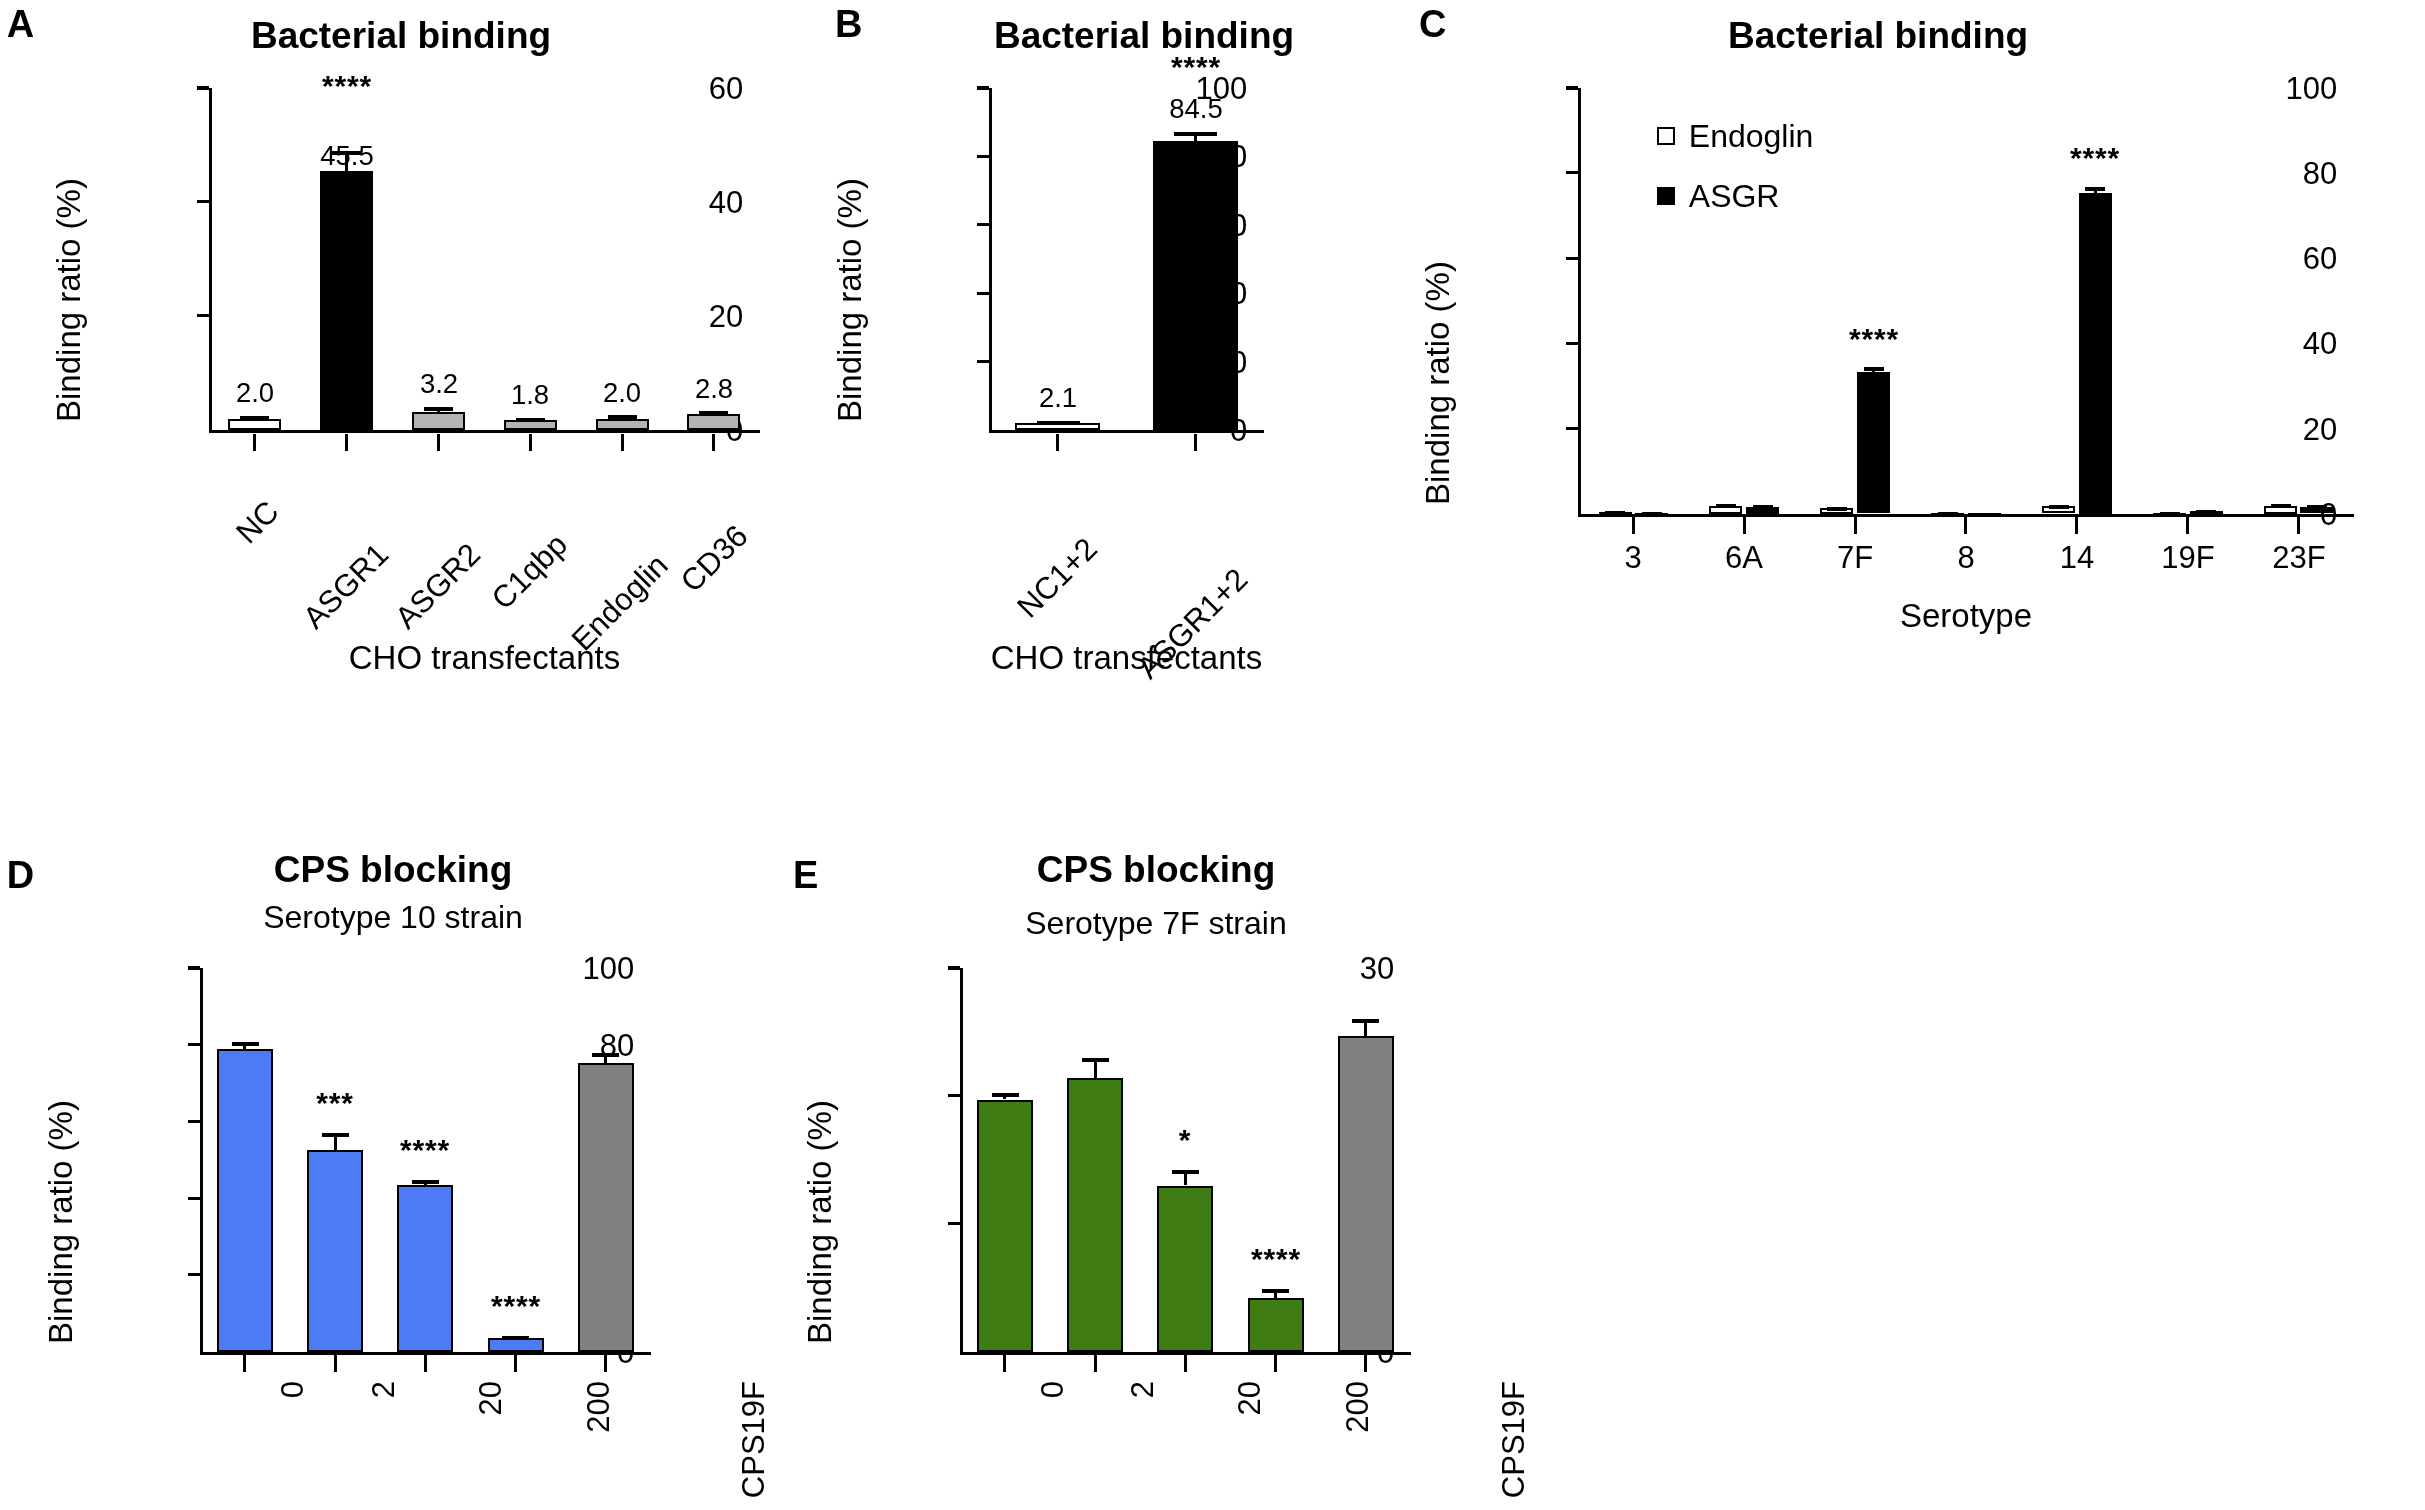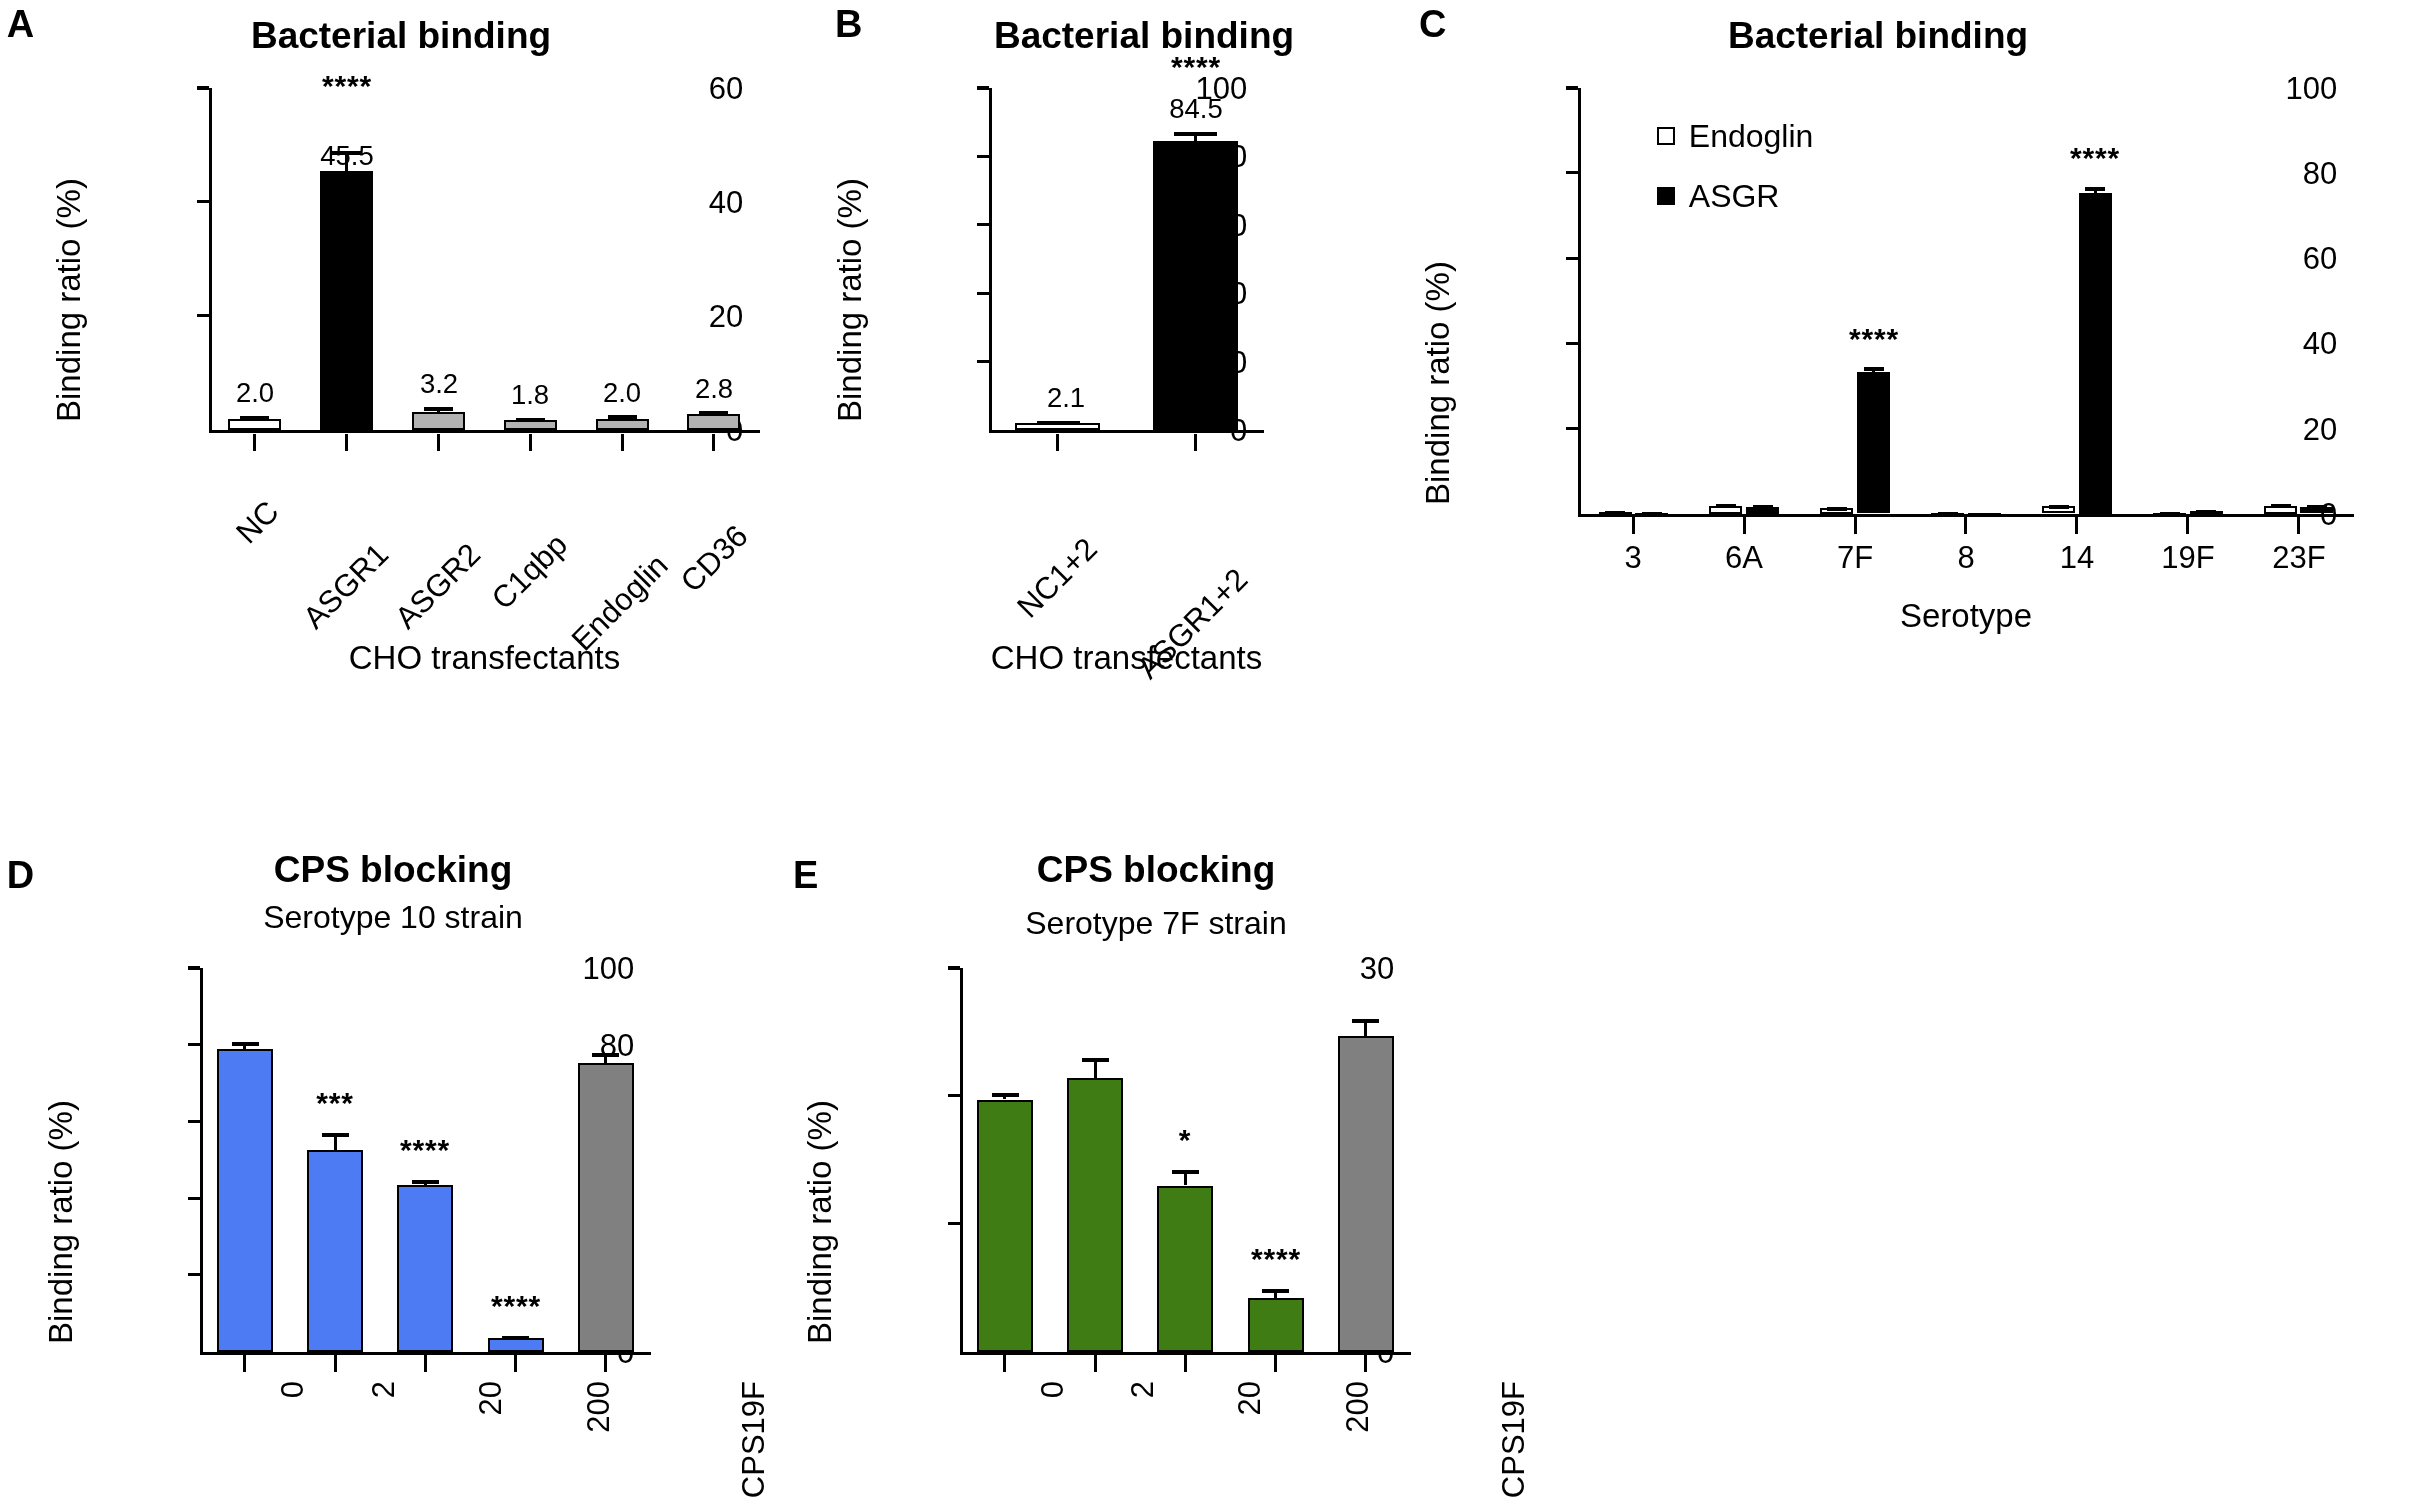--- a/index.html
+++ b/index.html
@@ -242,21 +242,21 @@
     <div class="ytick-label" style="top:205px;">40</div>
     <div class="ytick" style="top:135px;"></div>
     <div class="ytick-label" style="top:137px;">60</div>
     <div class="ytick" style="top:67px;"></div>
     <div class="ytick-label" style="top:68px;">80</div>
     <div class="ytick" style="top:-1.7px;"></div>
     <div class="ytick-label" style="top:0px;">100</div>
     <div class="bar" style="left:26px; top:335px; width:85px; height:7.2px; background:#ffffff;"></div>
     <div class="errbar-stem" style="left:67px; top:333px; height:2.4px;"></div>
     <div class="errbar-cap" style="left:48px; top:333px; width:43px;"></div>
-    <div class="bar-value" style="left:69px; top:296px;margin-left:8px;">2.1</div>
+    <div class="bar-value" style="left:69px; top:296px;">2.1</div>
     <div class="xtick" style="left:67px; top:346px;"></div>
     <div class="xtick-label-rot" style="left:74px; top:371px;">NC1+2</div>
     <div class="bar" style="left:164px; top:53px; width:85px; height:289px; background:#000000;"></div>
     <div class="errbar-stem" style="left:205px; top:44px; height:9px;"></div>
     <div class="errbar-cap" style="left:185px; top:44px; width:43px;"></div>
     <div class="bar-value" style="left:207px; top:7.4px;">84.5</div>
     <div class="sig" style="left:207px; top:-36px;">****</div>
     <div class="xtick" style="left:205px; top:346px;"></div>
     <div class="xtick-label-rot" style="left:212px; top:371px;">ASGR1+2</div>
   </div>

